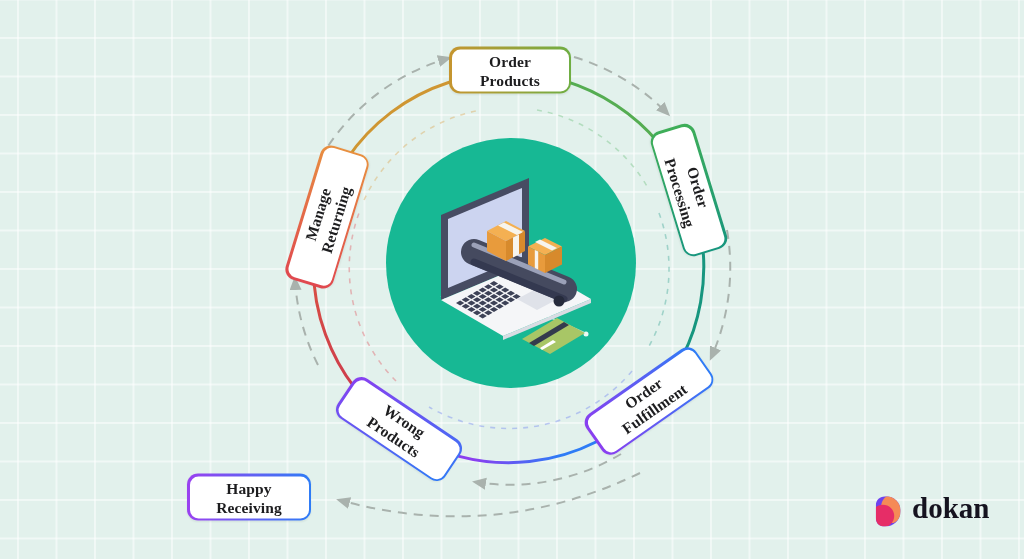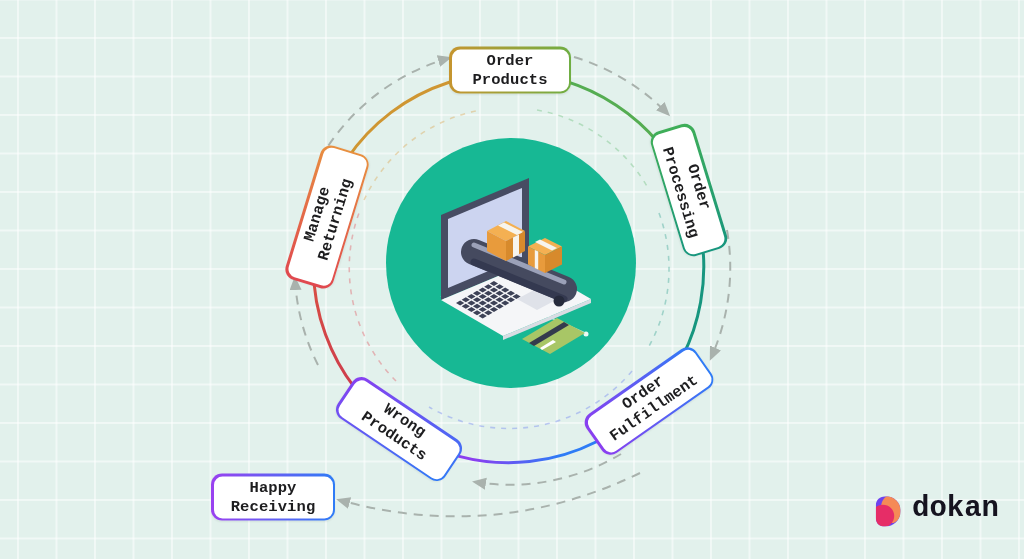--- a/index.html
+++ b/index.html
@@ -6,21 +6,21 @@
   .stage{
     position:relative;
     width:1024px;height:559px;
     overflow:hidden;
     background-color:#e2f1ec;
     background-image:
       linear-gradient(to right, rgba(255,255,255,.5) 2px, transparent 2px),
       linear-gradient(to bottom, rgba(255,255,255,.5) 2px, transparent 2px);
     background-size:38.5px 38.5px;
     background-position:17px 37px;
-    font-family:Liberation Mono, monospace;
+    font-family:Liberation Serif, serif;
   }
   .layer{position:absolute;inset:0;}
   .pill{
     position:absolute;
     border-radius:11px;
     padding:2.5px;
     display:flex;
     box-sizing:border-box;
     box-shadow:0 1px 2px rgba(20,40,35,.07);
   }
@@ -198,21 +198,21 @@
     </div>
   </div>
 
   <div class="pill g-wp" style="left:399px;top:429px;width:130px;height:48px;transform:translate(-50%,-50%) rotate(34deg);">
     <div class="pill-inner">
       <span>Wrong</span>
       <span>Products</span>
     </div>
   </div>
 
-  <div class="pill g-hc" style="left:273px;top:497px;width:124px;height:47px;transform:translate(-50%,-50%);">
+  <div class="pill g-hc" style="left:249px;top:497px;width:124px;height:47px;transform:translate(-50%,-50%);">
     <div class="pill-inner">
       <span>Happy</span>
       <span>Receiving</span>
     </div>
   </div>
 
   <div class="pill g-mr" style="left:327px;top:217px;width:140px;height:50px;transform:translate(-50%,-50%) rotate(-73deg);">
     <div class="pill-inner">
       <span>Manage</span>
       <span>Returning</span>

